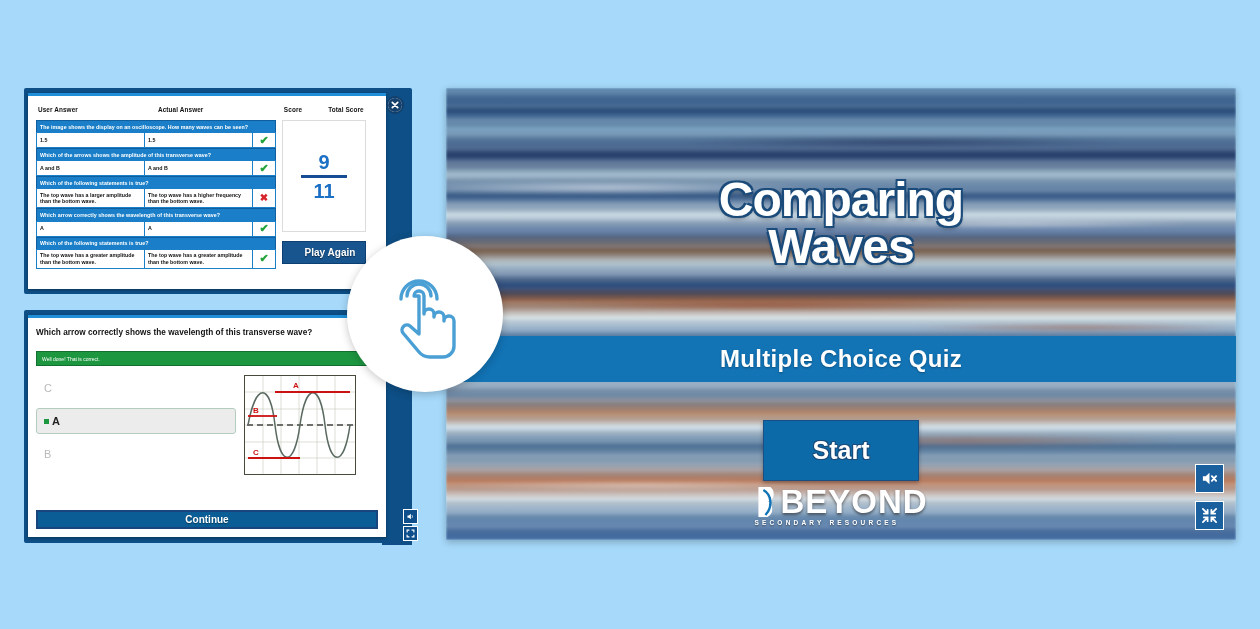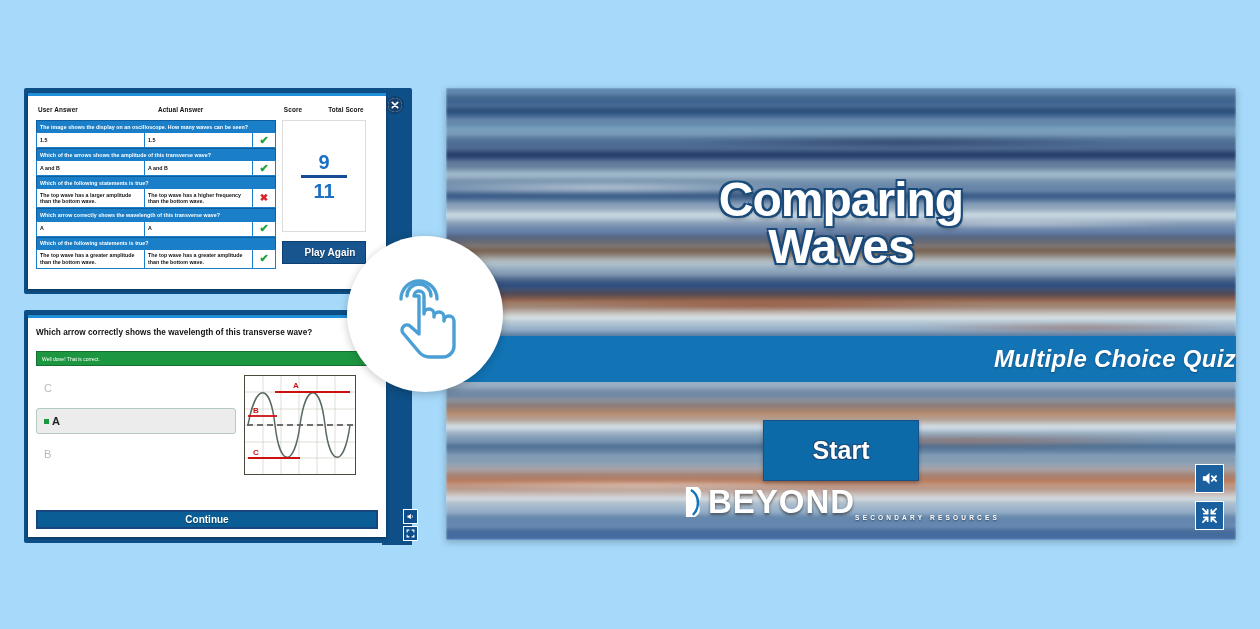--- a/index.html
+++ b/index.html
@@ -298,21 +298,21 @@
     text-shadow:
       -2px -2px 0 #1b4b7a, 2px -2px 0 #1b4b7a,
       -2px  2px 0 #1b4b7a, 2px  2px 0 #1b4b7a,
        0    3px 4px rgba(0,0,0,.35);
   }
   #subtitle-bar {
     position: absolute;
     left: 0; right: 0; top: 248px;
     height: 46px;
     background: #1273b5;
-    display: flex; align-items: center; justify-content: flex-end; font-style: italic;
+    display: flex; align-items: center; justify-content: center;
   }
   #subtitle-text {
     color: #ffffff;
     font-size: 24px; font-weight: bold;
     letter-spacing: .3px;
     text-shadow: 0 1px 2px rgba(0,0,0,.3);
   }
   #start-btn {
     position: absolute;
     left: 50%; transform: translateX(-50%);
@@ -326,21 +326,21 @@
   #start-label {
     color: #ffffff;
     font-size: 25px; font-weight: bold;
     text-shadow: -1px -1px 0 #1b4b7a, 1px -1px 0 #1b4b7a,
                  -1px  1px 0 #1b4b7a, 1px  1px 0 #1b4b7a;
   }
   #logo {
     position: absolute;
     left: 50%; transform: translateX(-50%);
     top: 395px;
-    display: flex; flex-direction: row; align-items: flex-end;
+    display: flex; flex-direction: column; align-items: flex-start;
   }
   #logo-main {
     display: flex; align-items: center;
     color: #ffffff;
     font-size: 33px; font-weight: bold;
     letter-spacing: 1px;
     text-shadow: 0 2px 3px rgba(0,0,0,.5);
   }
   #logo-sub {
     color: #ffffff;

